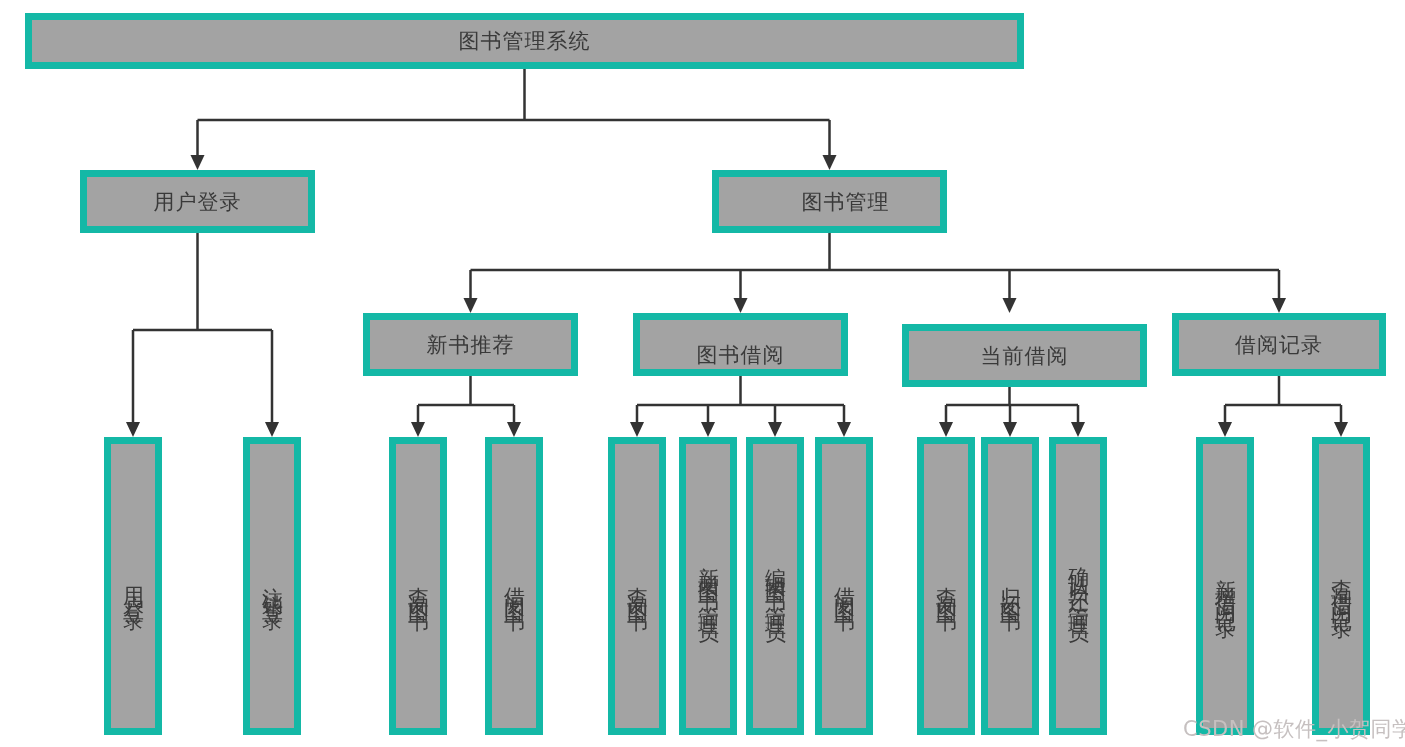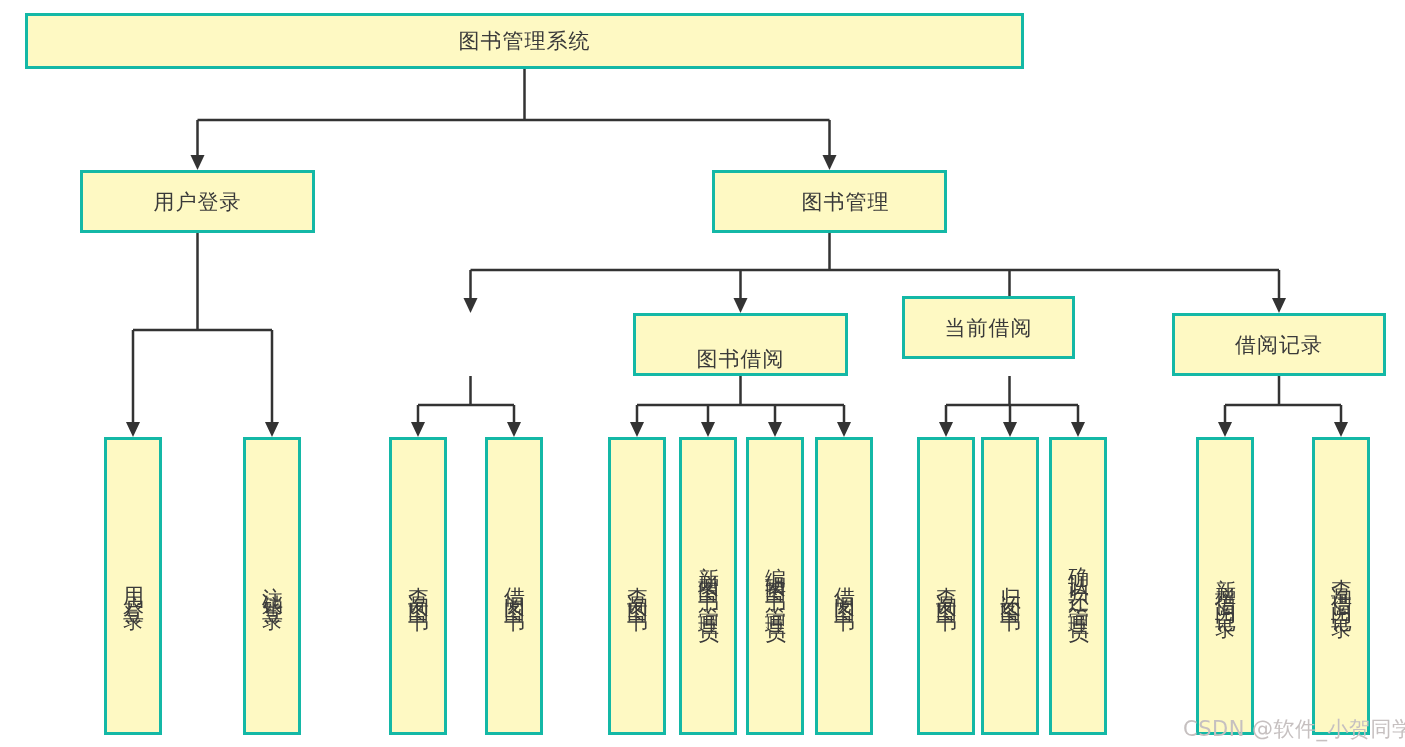--- a/index.html
+++ b/index.html
@@ -24,22 +24,22 @@
     stroke-width: 2.5;
     fill: none;
   }
   svg.edges polygon {
     fill: #333333;
     stroke: none;
   }
   .box {
     position: absolute;
     box-sizing: border-box;
-    border: 3px solid #14b8a6;
-    background: #fef9c3;
+    border: 7px solid #14b8a6;
+    background: #a3a3a3;
     display: flex;
     align-items: center;
     justify-content: center;
     color: #3a3a3a;
   }
   .box.h {
     font-size: 21px;
     letter-spacing: 1px;
   }
   .box.v {
@@ -113,24 +113,27 @@
     <span>图书管理系统</span>
   </div>
 
   <div class="box h" style="left:80px; top:170px; width:235px; height:63px;">
     <span>用户登录</span>
   </div>
   <div class="box h" style="left:712px; top:170px; width:235px; height:63px;padding-left:32px;">
     <span>图书管理</span>
   </div>
 
+  <div class="box h" style="left:363px; top:313px; width:215px; height:63px;">
+    <span>新书推荐</span>
+  </div>
   <div class="box h" style="left:633px; top:313px; width:215px; height:63px;align-items:flex-end;">
     <span>图书借阅</span>
   </div>
-  <div class="box h" style="left:902px; top:296px; width:173px; height:63px;">
+  <div class="box h" style="left:902px; top:324px; width:245px; height:63px;">
     <span>当前借阅</span>
   </div>
   <div class="box h" style="left:1172px; top:313px; width:214px; height:63px;">
     <span>借阅记录</span>
   </div>
 
   <div class="box v" style="left:104px; top:437px; width:58px; height:298px;">
     <span class="vtxt">用户登录</span>
   </div>
   <div class="box v" style="left:243px; top:437px; width:58px; height:298px;">

